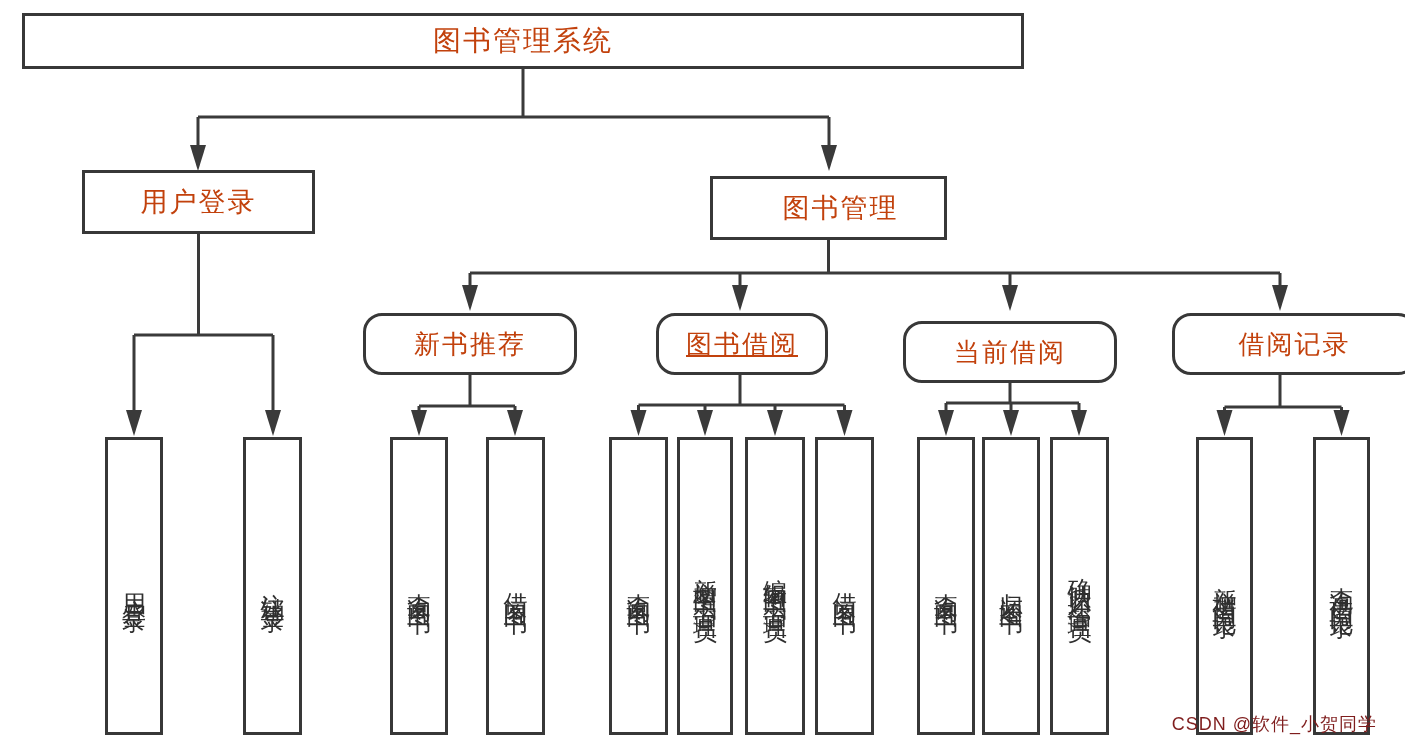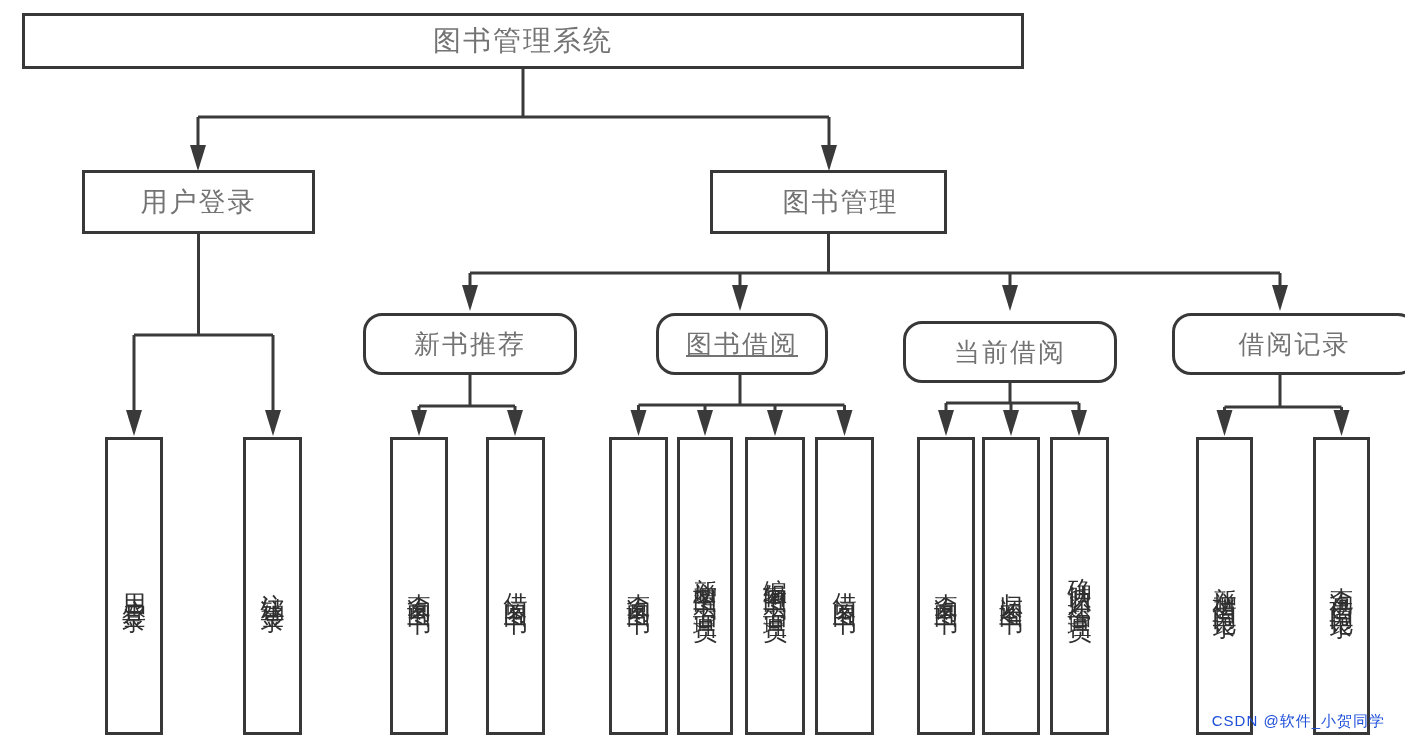--- a/index.html
+++ b/index.html
@@ -17,21 +17,21 @@
     width: 1405px; height: 747px;
   }
   .node {
     position: absolute;
     box-sizing: border-box;
     background: #ffffff;
     border: 3px solid #383838;
     display: flex;
     align-items: center;
     justify-content: center;
-    color: #737373;
+    color: #c2410c;
     letter-spacing: 2px;
     white-space: nowrap;
   }
   .node.root { font-size: 28px; }
   .node.l1   { font-size: 27px; }
   .node.l2   { font-size: 26px; border-radius: 19px; }
   .leaf {
     position: absolute;
     top: 437px;
     height: 298px;
@@ -44,23 +44,23 @@
     writing-mode: vertical-rl;
     text-orientation: mixed;
     font-size: 24px;
     letter-spacing: 6px;
     color: #2f2f2f;
     line-height: 1;
   }
   .watermark {
     position: absolute;
     top: 712px;
-    right: 20px;
-    font-size: 15px;
-    color: #1d4ed8;
+    right: 28px;
+    font-size: 18px;
+    color: #7f1d1d;
     letter-spacing: 1px;
     white-space: nowrap;
     z-index: 5;
   }
 </style>
 </head>
 <body>
 
 <div class="canvas">
 
@@ -100,21 +100,21 @@
       <polygon points="1003,410 1019,410 1011,436"></polygon>
       <polygon points="1071,410 1087,410 1079,436"></polygon>
       <polygon points="1216.5,410 1232.5,410 1224.5,436"></polygon>
       <polygon points="1333.5,410 1349.5,410 1341.5,436"></polygon>
     </g>
   </svg>
 
   <div class="node root" style="left:22px; top:13px; width:1002px; height:56px;">图书管理系统</div>
 
   <div class="node l1" style="left:82px; top:170px; width:233px; height:64px;">用户登录</div>
-  <div class="node l1" style="left:710px; top:170px; width:237px; height:64px;padding-left:24px;">图书管理</div>
+  <div class="node l1" style="left:710px; top:176px; width:237px; height:64px;padding-left:24px;">图书管理</div>
 
   <div class="node l2" style="left:363px; top:313px; width:214px; height:62px;">新书推荐</div>
   <div class="node l2" style="left:656px; top:313px; width:172px; height:62px;text-decoration:underline;">图书借阅</div>
   <div class="node l2" style="left:903px; top:321px; width:214px; height:62px;">当前借阅</div>
   <div class="node l2" style="left:1172px; top:313px; width:245px; height:62px;font-family:Liberation Mono, monospace;">借阅记录</div>
 
   <div class="leaf" style="left:105px; width:58px;">用户登录</div>
   <div class="leaf" style="left:243px; width:59px;">注销登录</div>
 
   <div class="leaf" style="left:390px; width:58px;">查询图书</div>

